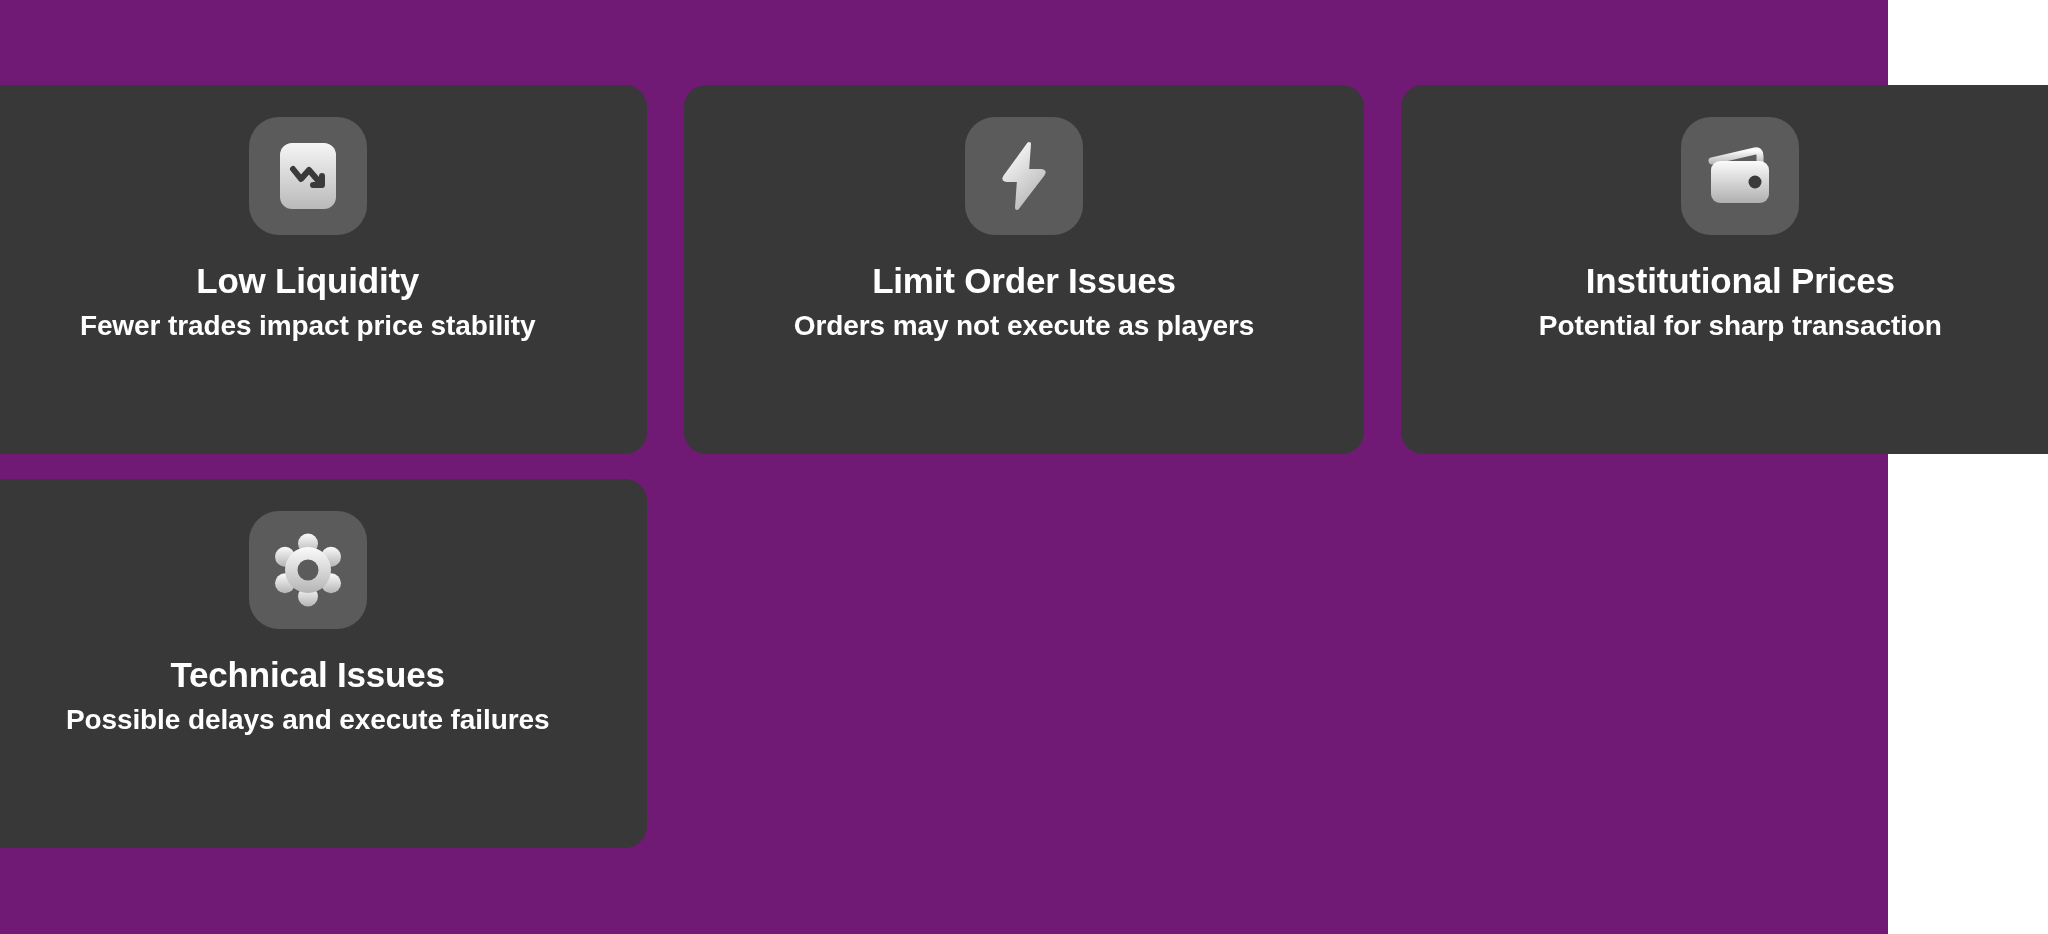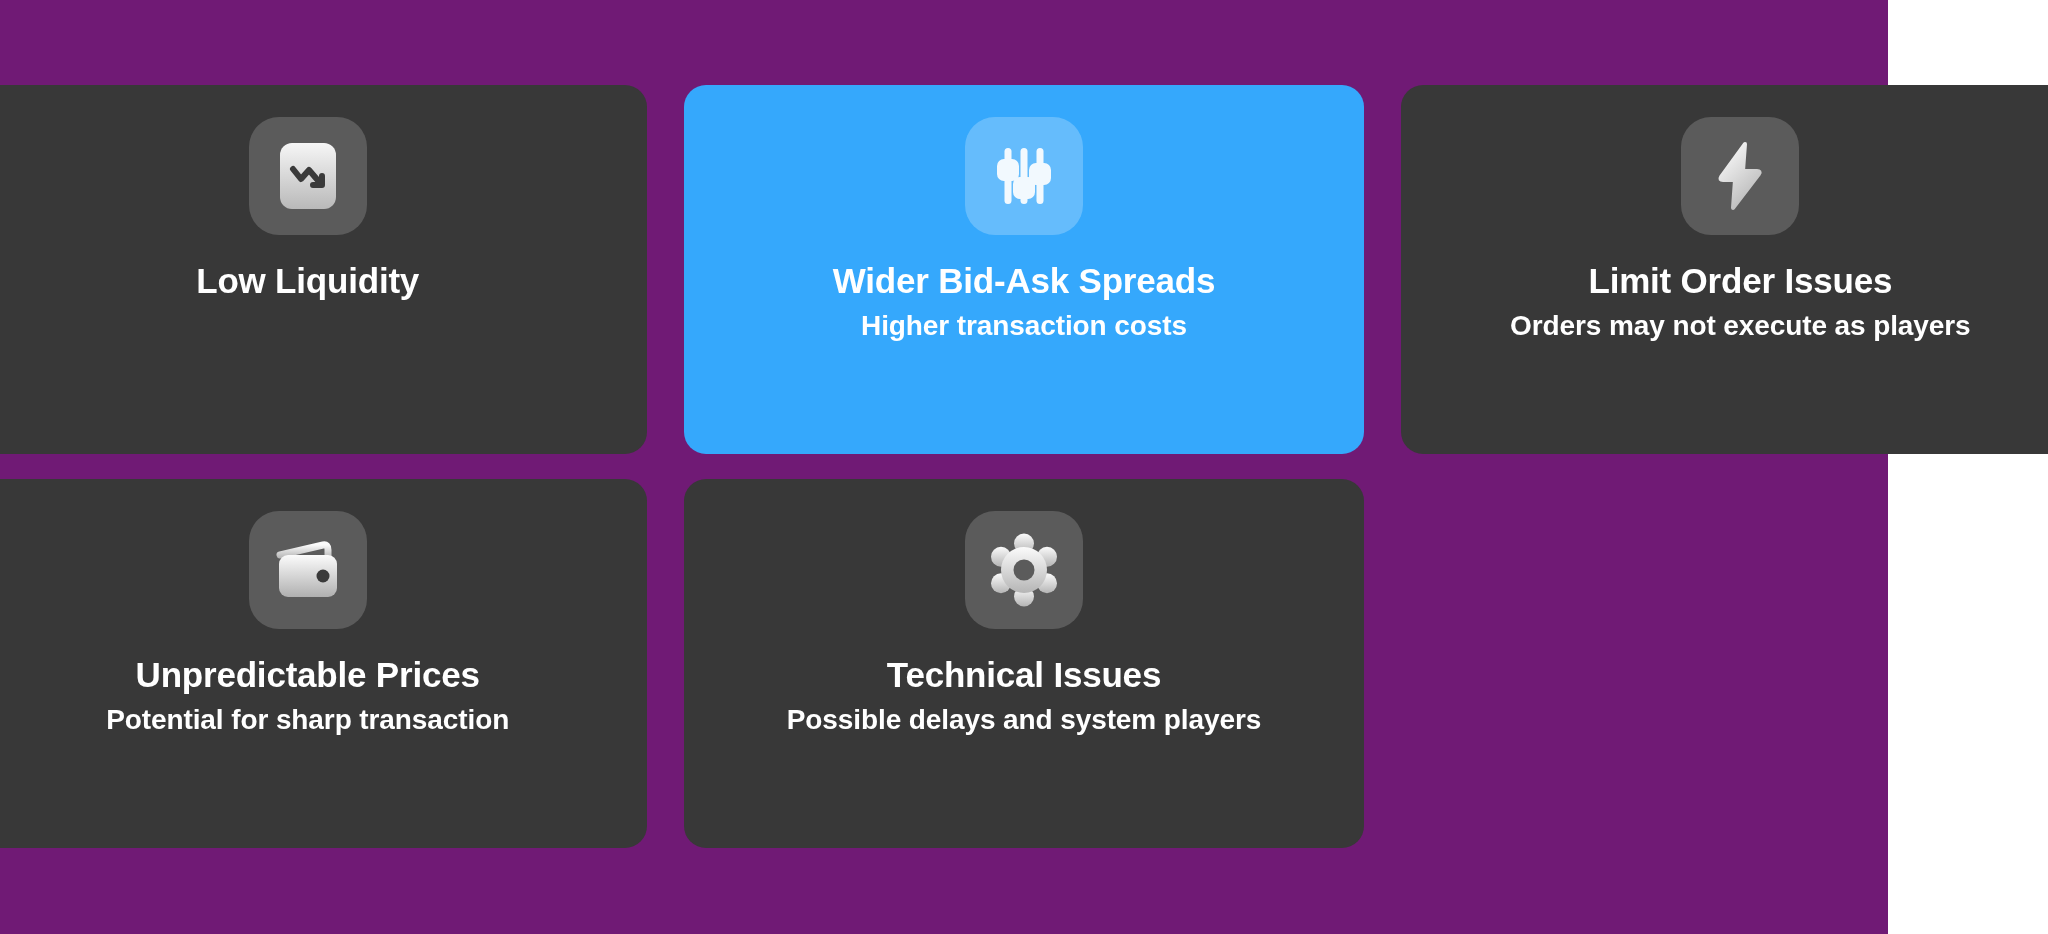--- a/index.html
+++ b/index.html
@@ -107,43 +107,23 @@
                 <stop offset="1" stop-color="#b9b9b9"></stop>
               </linearGradient>
             </defs>
             <rect x="9" y="4" width="56" height="66" rx="12" fill="url(#g-silver-1)"></rect>
             <path d="M22 30 L30 40 L38 31 L50 45" fill="none" stroke="#3a3a3a" stroke-width="6" stroke-linecap="round" stroke-linejoin="round"></path>
             <path d="M42 46 L51 46 L51 37" fill="none" stroke="#3a3a3a" stroke-width="6" stroke-linecap="round" stroke-linejoin="round"></path>
           </svg>
         </span>
       </div>
       <div class="card-title">Low Liquidity</div>
+      <div class="card-subtitle">Fewer trades impact price stability</div>
     </div>
 
-    <div class="card theme-blue">
-      <div class="icon-tile">
-        <span>
-          <svg width="74" height="74" viewBox="0 0 74 74">
-            <g fill="#ffffff" opacity="0.92">
-
-              <rect x="17.5" y="9" width="7" height="56" rx="3.5"></rect>
-              <rect x="10" y="20" width="22" height="22" rx="7"></rect>
-
-              <rect x="33.5" y="9" width="7" height="56" rx="3.5"></rect>
-              <rect x="26" y="38" width="22" height="22" rx="7"></rect>
-
-              <rect x="49.5" y="9" width="7" height="56" rx="3.5"></rect>
-              <rect x="42" y="24" width="22" height="22" rx="7"></rect>
-            </g>
-          </svg>
-        </span>
-      </div>
-      <div class="card-title">Wider Bid-Ask Spreads</div>
-      <div class="card-subtitle">Higher transaction costs</div>
-    </div>
 
     <div class="card theme-dark">
       <div class="icon-tile">
         <span>
           <svg width="74" height="74" viewBox="0 0 74 74">
             <defs>
               <linearGradient id="g-silver-2" x1="0.2" y1="0" x2="0.8" y2="1">
                 <stop offset="0" stop-color="#fafafa"></stop>
                 <stop offset="1" stop-color="#b4b4b4"></stop>
               </linearGradient>
@@ -168,21 +148,21 @@
             </defs>
 
             <path d="M9 22 L52 12 Q57 11 57 17 L57 26" fill="none" stroke="url(#g-silver-3)" stroke-width="7" stroke-linecap="round" stroke-linejoin="round"></path>
 
             <rect x="8" y="22" width="58" height="42" rx="9" fill="url(#g-silver-3)"></rect>
 
             <circle cx="52" cy="43" r="6.5" fill="#3a3a3a"></circle>
           </svg>
         </span>
       </div>
-      <div class="card-title">Unpredictable Prices</div>
+      <div class="card-title">Institutional Prices</div>
       <div class="card-subtitle">Potential for sharp transaction</div>
     </div>
 
 
     <div class="card theme-dark">
       <div class="icon-tile">
         <span>
           <svg width="74" height="74" viewBox="0 0 74 74">
             <defs>
               <linearGradient id="g-silver-4" x1="0" y1="0" x2="0" y2="1">
@@ -197,17 +177,17 @@
               <circle cx="60" cy="50.3" r="10"></circle>
               <circle cx="14" cy="50.3" r="10"></circle>
               <circle cx="60" cy="23.7" r="10"></circle>
               <circle cx="37" cy="37" r="23"></circle>
             </g>
             <circle cx="37" cy="37" r="10.5" fill="#5b5b5b"></circle>
           </svg>
         </span>
       </div>
       <div class="card-title">Technical Issues</div>
-      <div class="card-subtitle">Possible delays and system players</div>
+      <div class="card-subtitle">Possible delays and execute failures</div>
     </div>
 
   </div>
 </div>
 
 </body></html>

